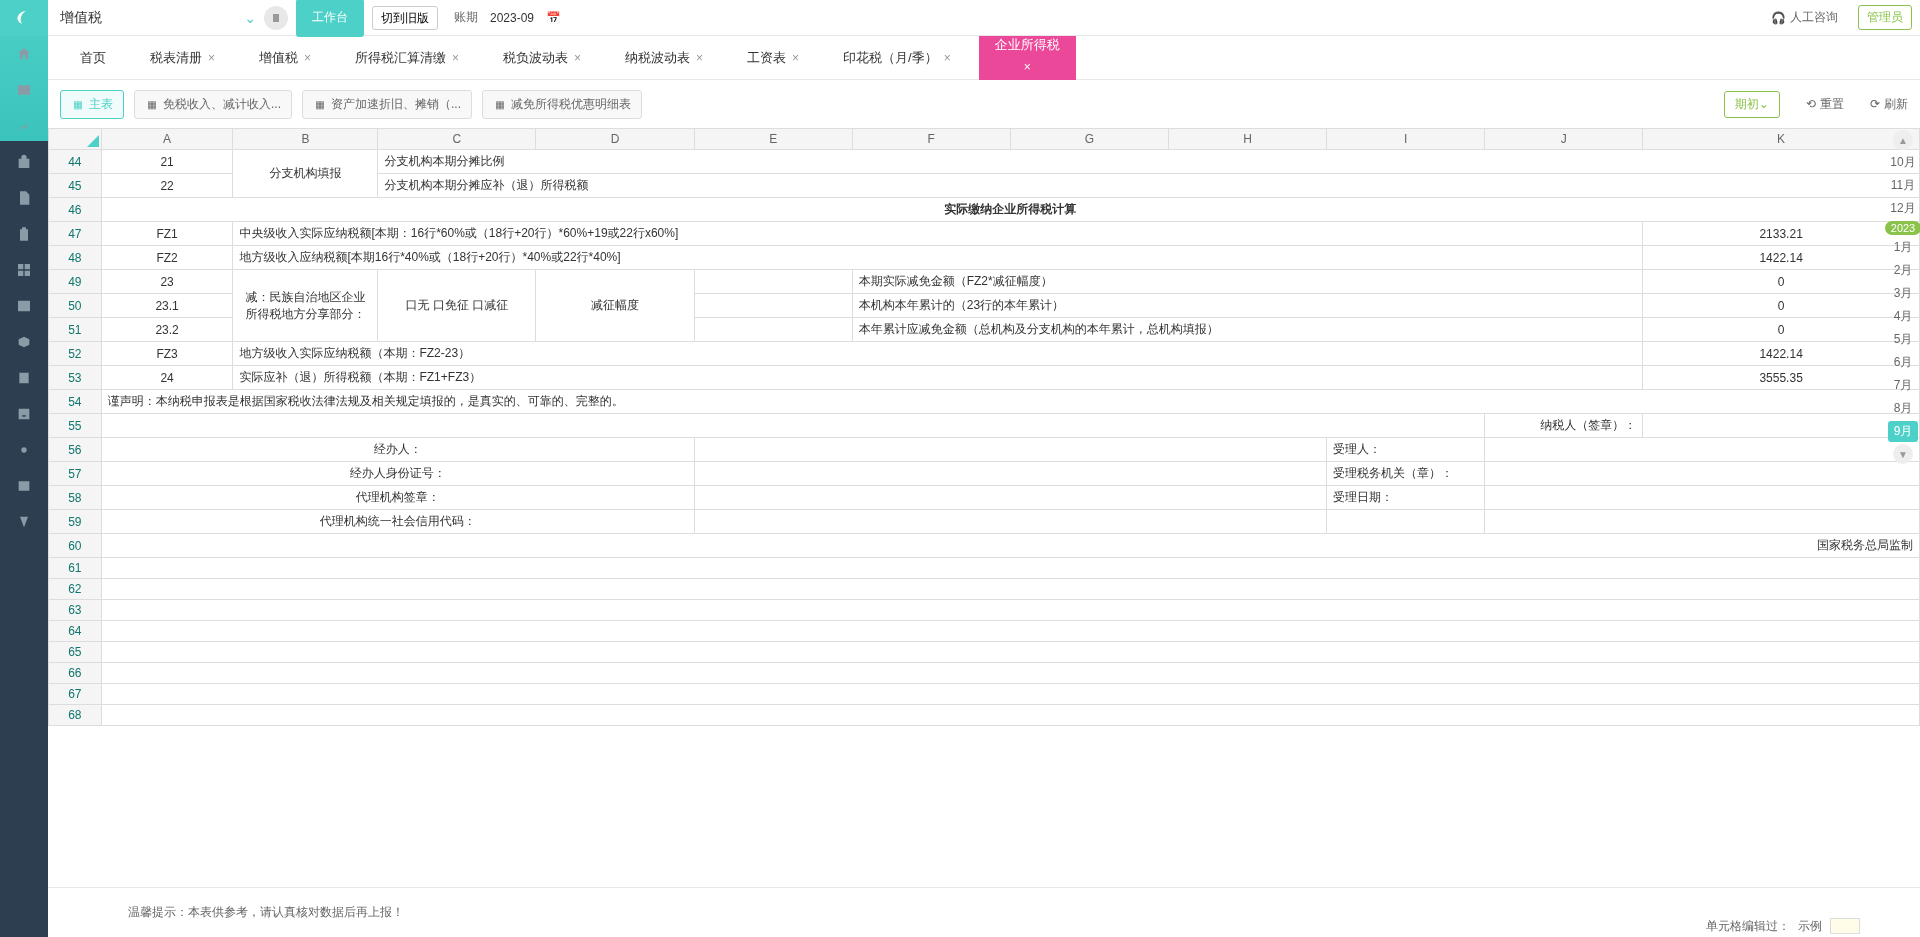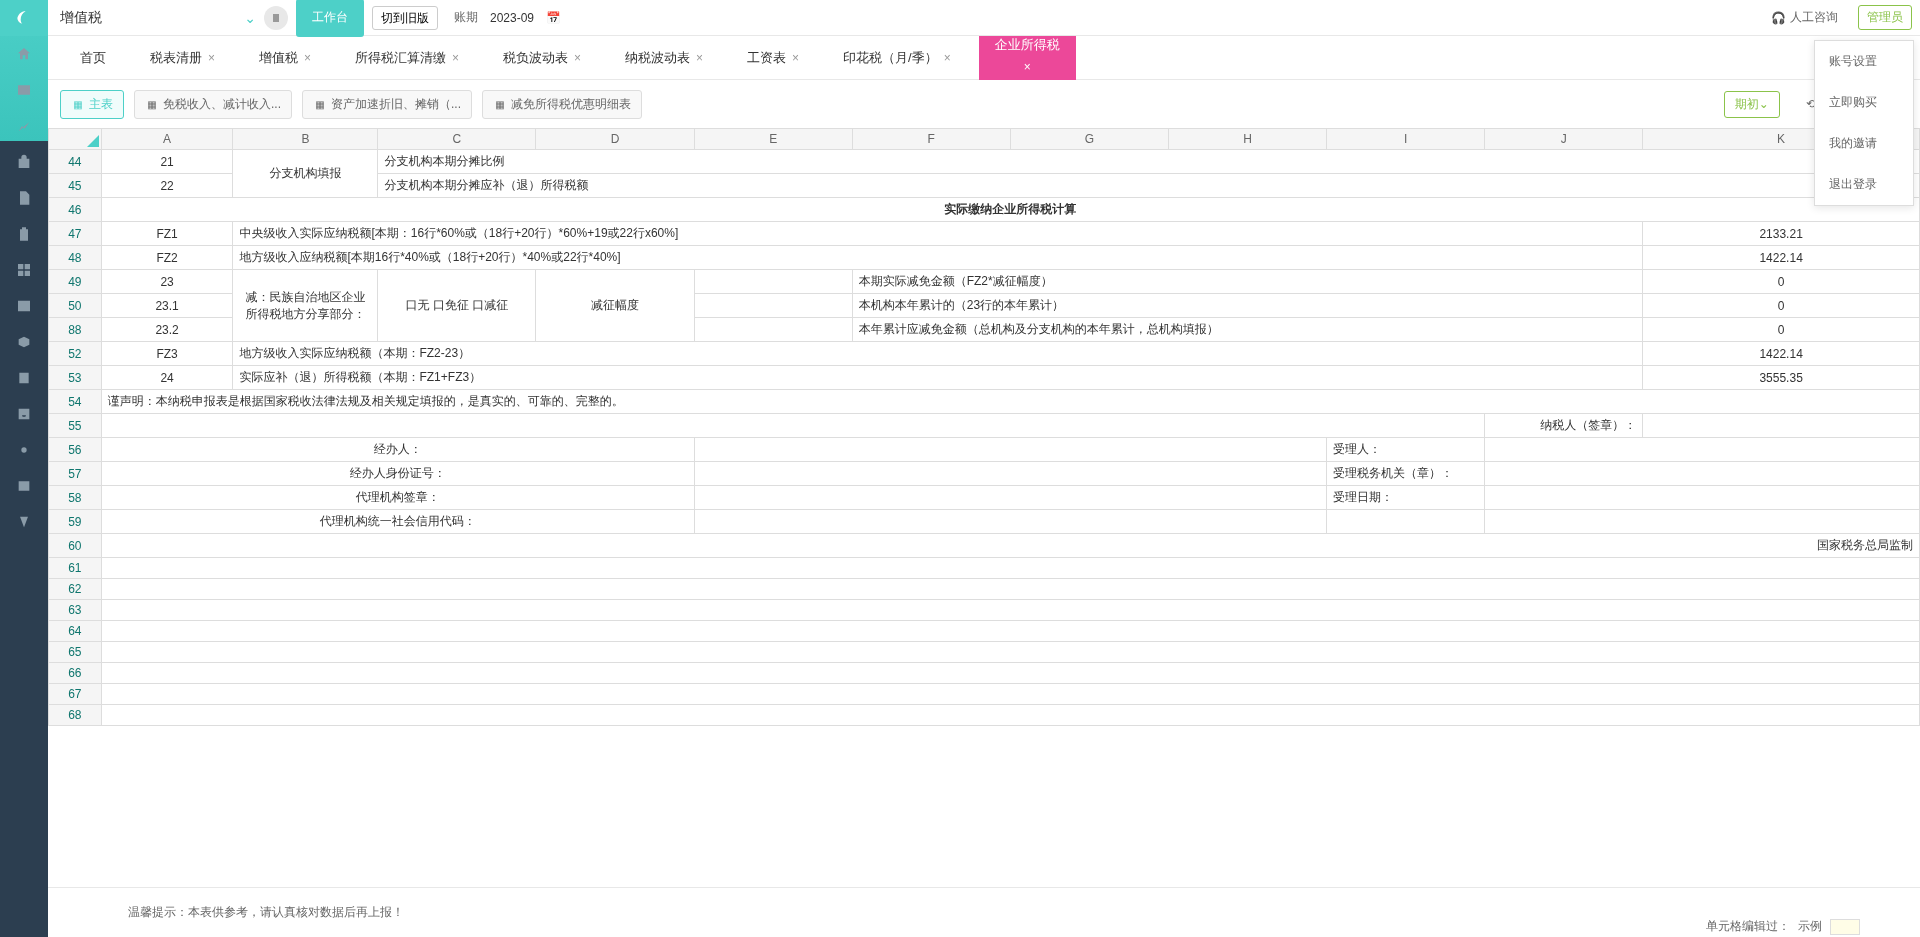--- a/index.html
+++ b/index.html
@@ -68,21 +68,21 @@
     .col-j { width: 120px; }
     .col-k { width: 210px; }
     .center { text-align: center; }
     .right { text-align: right; }
     .section-title { text-align: center; font-weight: bold; }
     
     
     .footer { height: 50px; border-top: 1px solid #e8e8e8; display: flex; align-items: center; padding: 0 60px 0 80px; }
     .footer-hint { color: #666; }
     .footer-spacer { flex: 1; }
-    .footer-right { display: flex; align-items: center; gap: 8px; color: #666; margin-top: 28px; }
+    .footer-right { display: flex; gap: 8px; color: #666; margin-top: 28px; }
     .example-box { width: 30px; height: 16px; background: #fffde7; border: 1px solid #ddd; }
     
     
     .month-rail { position: absolute; right: 0; top: 130px; width: 34px; display: flex; flex-direction: column; align-items: center; gap: 2px; z-index: 5; }
     .month-arrow { width: 20px; height: 20px; border-radius: 50%; background: #eee; display: flex; align-items: center; justify-content: center; cursor: pointer; font-size: 10px; color: #999; }
     .month-item { font-size: 12px; color: #666; padding: 2px 4px; cursor: pointer; }
     .year-badge { background: #8bc34a; color: #fff; font-size: 11px; padding: 1px 6px; border-radius: 8px; }
     .month-item.active { background: #4dd0c8; color: #fff; border-radius: 3px; padding: 2px 6px; }
     
     
@@ -195,26 +195,20 @@
       <span class="date-display">2023-09</span>
       <span class="calendar-icon">📅</span>
       <div class="header-spacer"></div>
       <div class="consult-link">
         <span>🎧</span>
         <span>人工咨询</span>
       </div>
       <div class="admin-btn">管理员</div>
     </div>
 
-    <div class="dropdown-menu">
-      <div class="dropdown-item">账号设置</div>
-      <div class="dropdown-item">立即购买</div>
-      <div class="dropdown-item">我的邀请</div>
-      <div class="dropdown-item">退出登录</div>
-    </div>
 
     <div class="tabs" id="tabs-bar">
         <div class="tab">
           <span>首页</span>
         </div>
         <div class="tab">
           <span>税表清册</span>
           <span class="tab-close">×</span>
         </div>
         <div class="tab">
@@ -352,21 +346,21 @@
               <td class="center">0</td>
             </tr>
             <tr>
               <td class="col-rownum">50</td>
               <td class="center">23.1</td>
               <td></td>
               <td colspan="5">本机构本年累计的（23行的本年累计）</td>
               <td class="center">0</td>
             </tr>
             <tr>
-              <td class="col-rownum">88</td>
+              <td class="col-rownum">51</td>
               <td class="center">23.2</td>
               <td></td>
               <td colspan="5">本年累计应减免金额（总机构及分支机构的本年累计，总机构填报）</td>
               <td class="center">0</td>
             </tr>
             <tr>
               <td class="col-rownum">52</td>
               <td class="center">FZ3</td>
               <td colspan="9">地方级收入实际应纳税额（本期：FZ2-23）</td>
               <td class="center">1422.14</td>
@@ -458,14 +452,33 @@
     <div class="footer">
       <span class="footer-hint">温馨提示：本表供参考，请认真核对数据后再上报！</span>
       <div class="footer-spacer"></div>
       <div class="footer-right">
         <span>单元格编辑过：</span>
         <span>示例</span>
         <span class="example-box"></span>
       </div>
     </div>
 
+    <div class="month-rail">
+      <div class="month-arrow">▲</div>
+      <div id="month-rail-body" style="display:flex;flex-direction:column;align-items:center;gap:2px;">
+          <div class="month-item">10月</div>
+          <div class="month-item">11月</div>
+          <div class="month-item">12月</div>
+          <div class="year-badge">2023</div>
+          <div class="month-item">1月</div>
+          <div class="month-item">2月</div>
+          <div class="month-item">3月</div>
+          <div class="month-item">4月</div>
+          <div class="month-item">5月</div>
+          <div class="month-item">6月</div>
+          <div class="month-item">7月</div>
+          <div class="month-item">8月</div>
+          <div class="month-item active">9月</div>
+        </div>
+      <div class="month-arrow">▼</div>
+    </div>
   </div>
 </div>
 
 </body></html>

